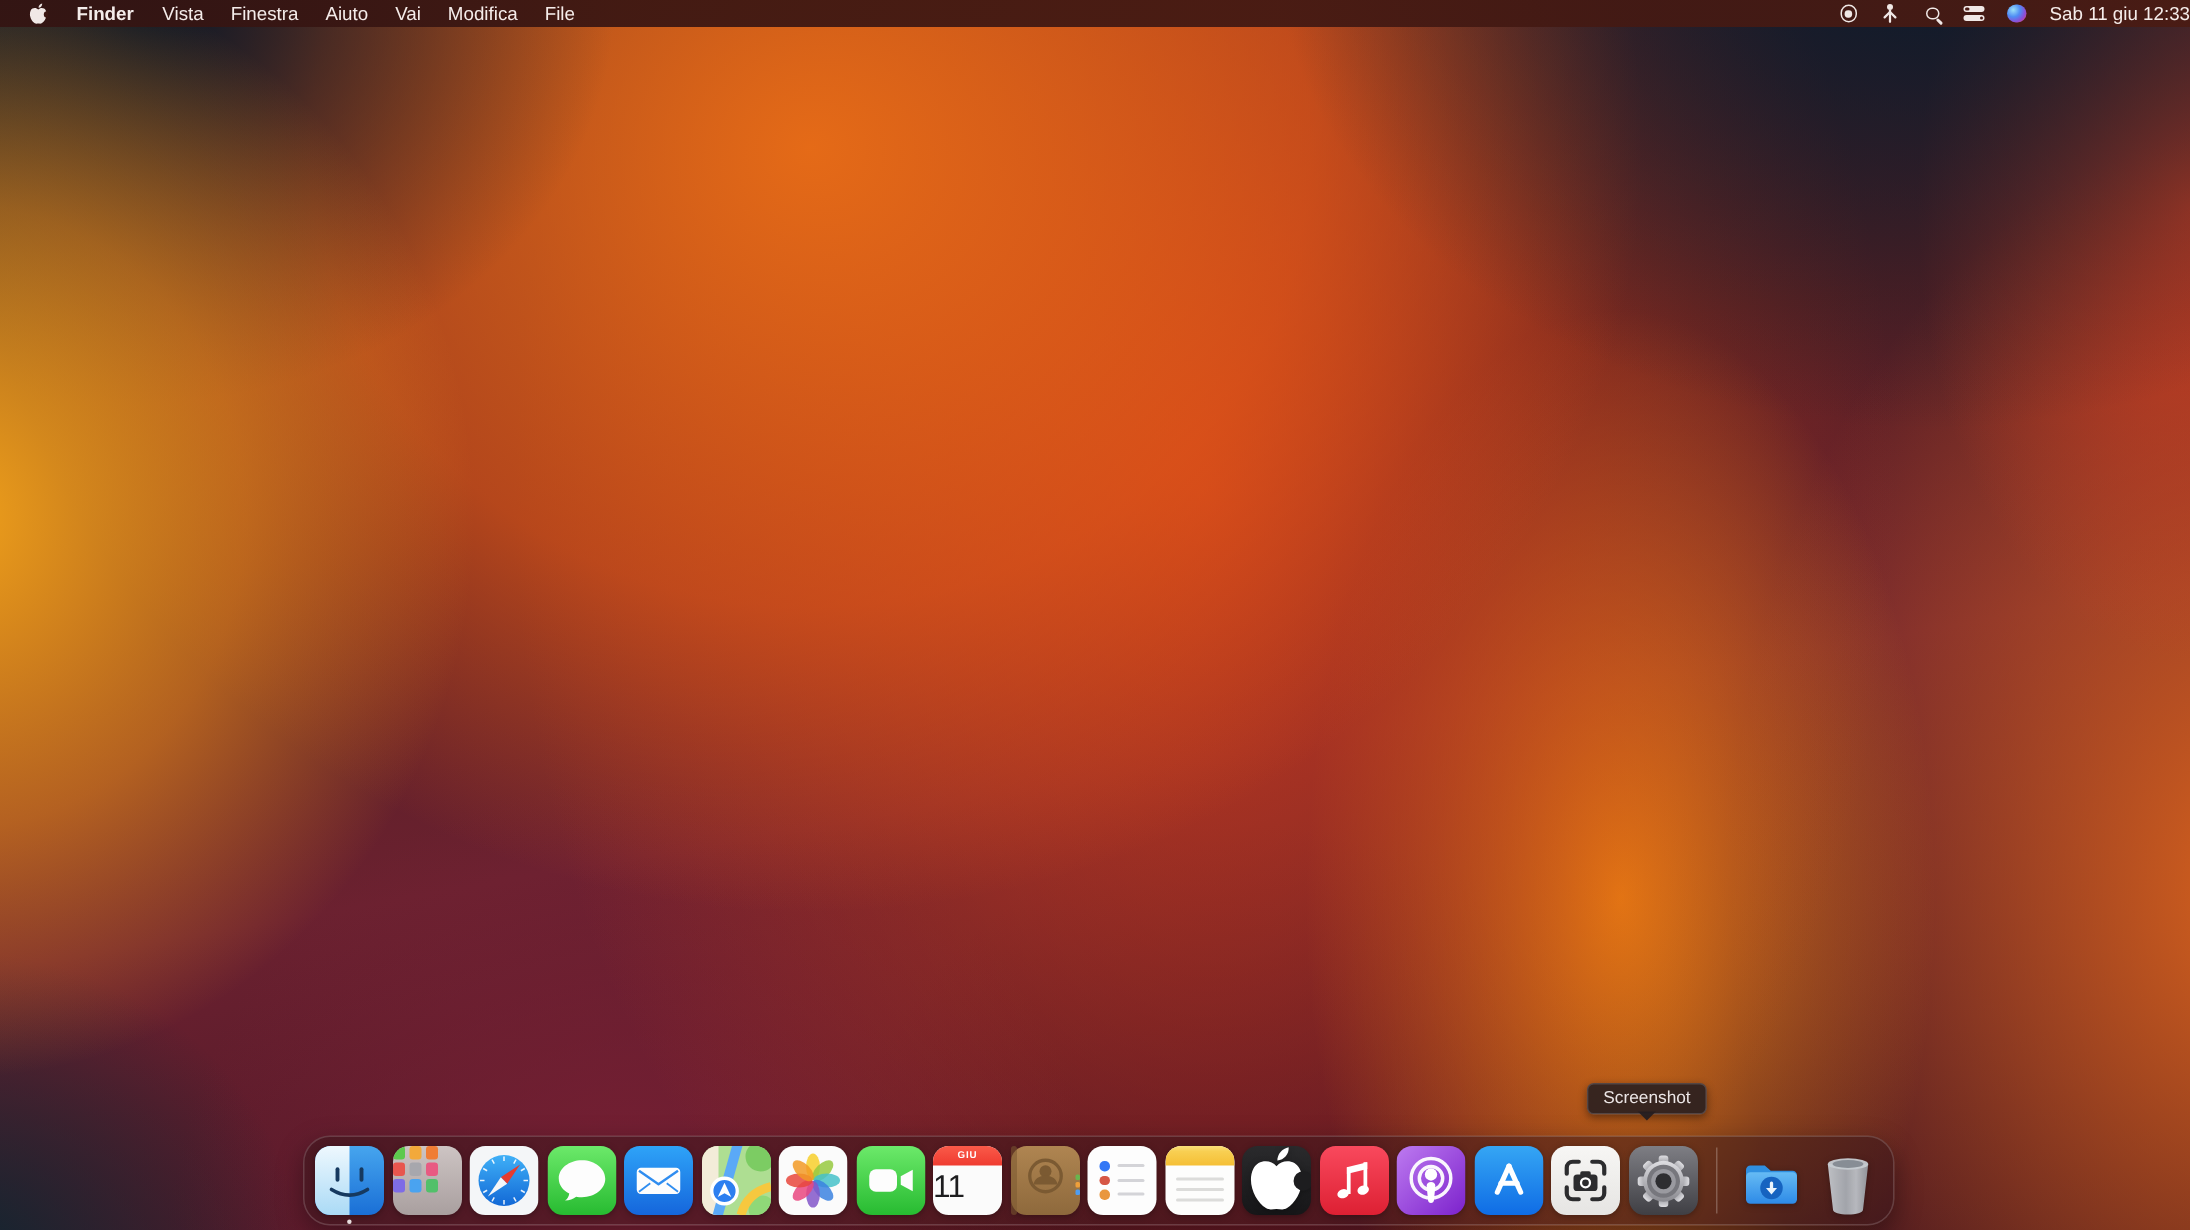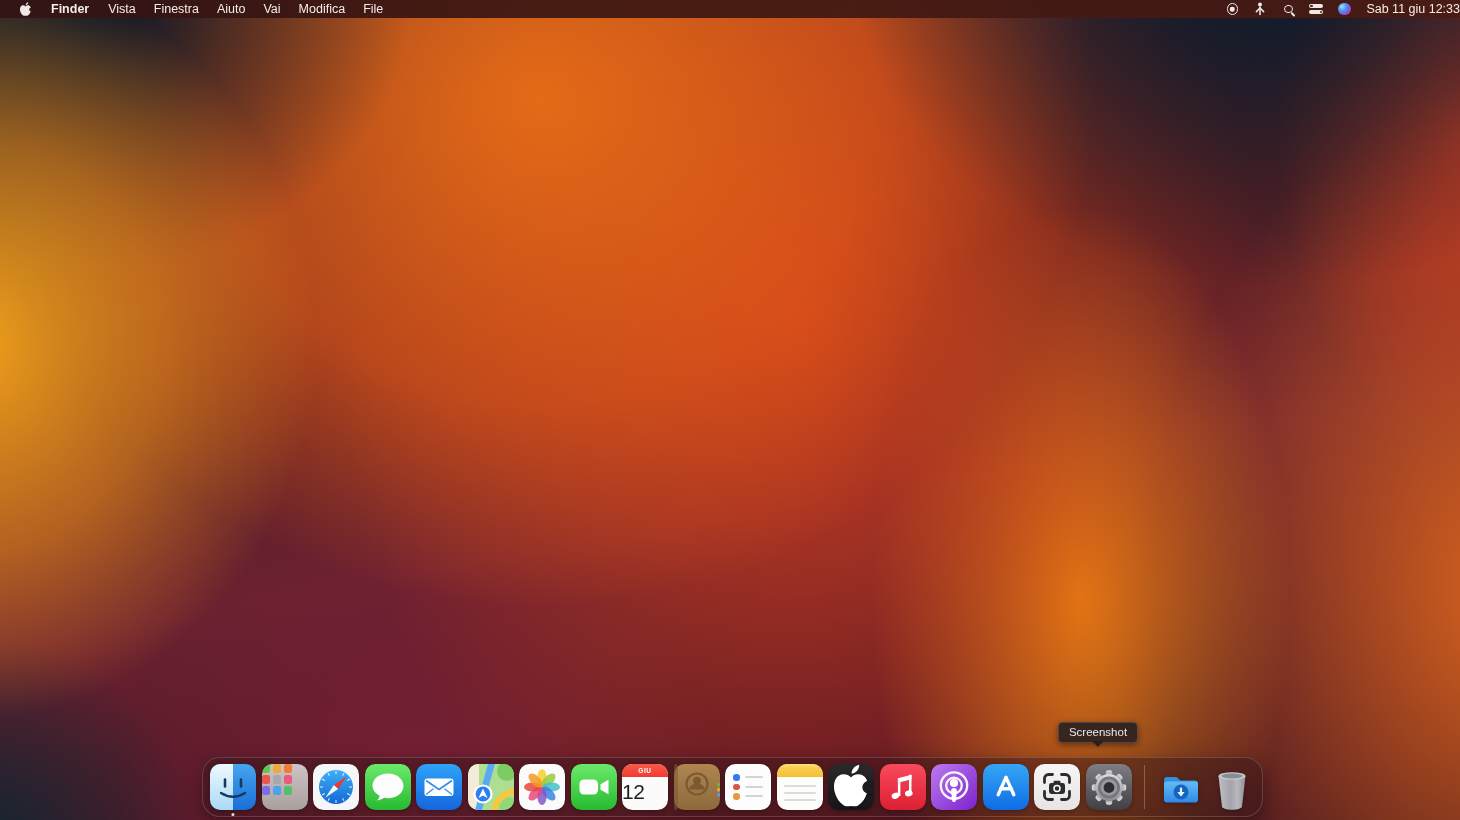--- a/index.html
+++ b/index.html
@@ -305,21 +305,21 @@
           </defs>
         <rect width="46" height="46" rx="10.5" fill="url(#ftG)"></rect>
         <rect x="8.5" y="15.5" width="18.5" height="15" rx="4.5" fill="#fdfdfd"></rect>
         <path d="M29.5 20.2 L37.5 15.8 V30.2 L29.5 25.8 Z" fill="#fdfdfd"></path>
       </svg>
     </div>
 
     <div class="dock-item">
       <div class="cssicon ic-calendar">
         <div class="cal-top">GIU</div>
-        <div class="cal-day">12</div>
+        <div class="cal-day">11</div>
       </div>
     </div>
 
     <div class="dock-item">
       <svg viewBox="0 0 46 46">
         <defs>
             <linearGradient id="conG" x1="0" y1="0" x2="0" y2="1">
               <stop offset="0" stop-color="#af8551"></stop>
               <stop offset="1" stop-color="#8e693c"></stop>
             </linearGradient>

